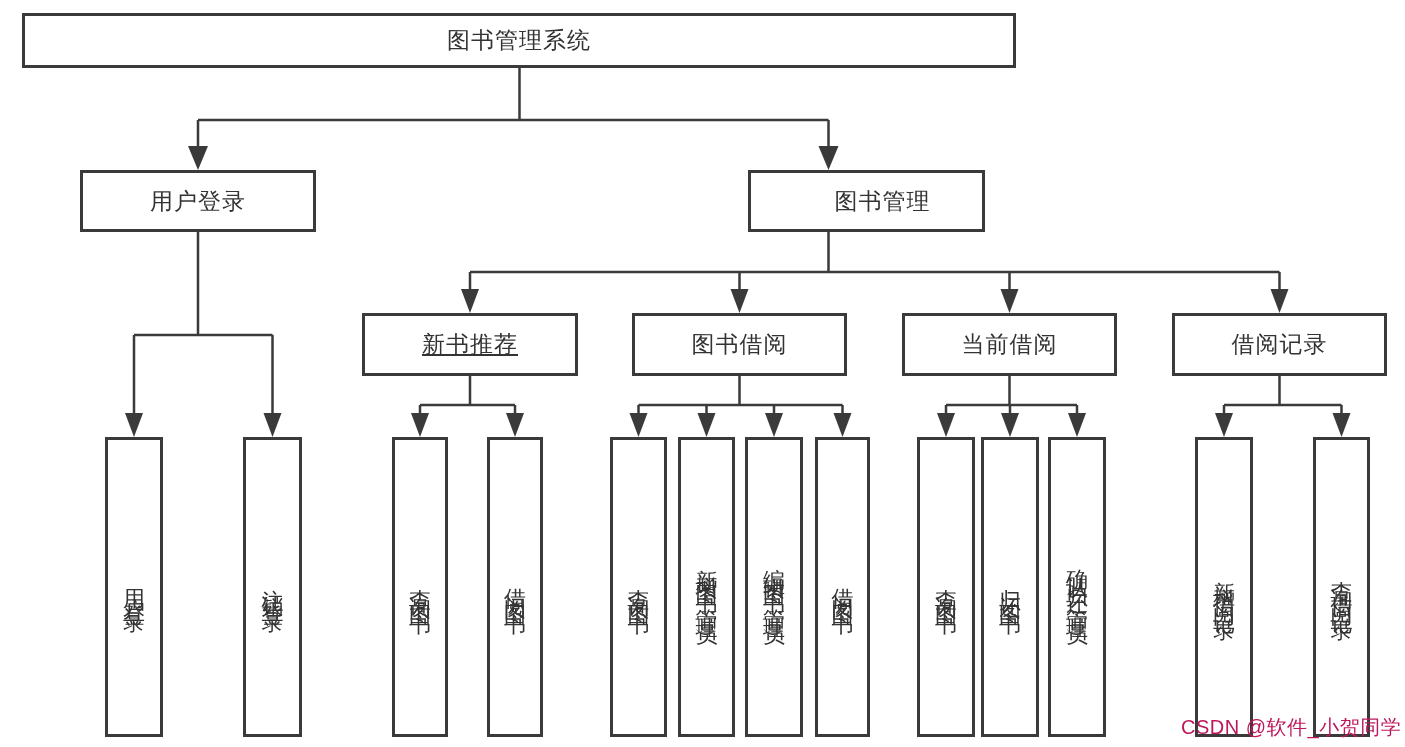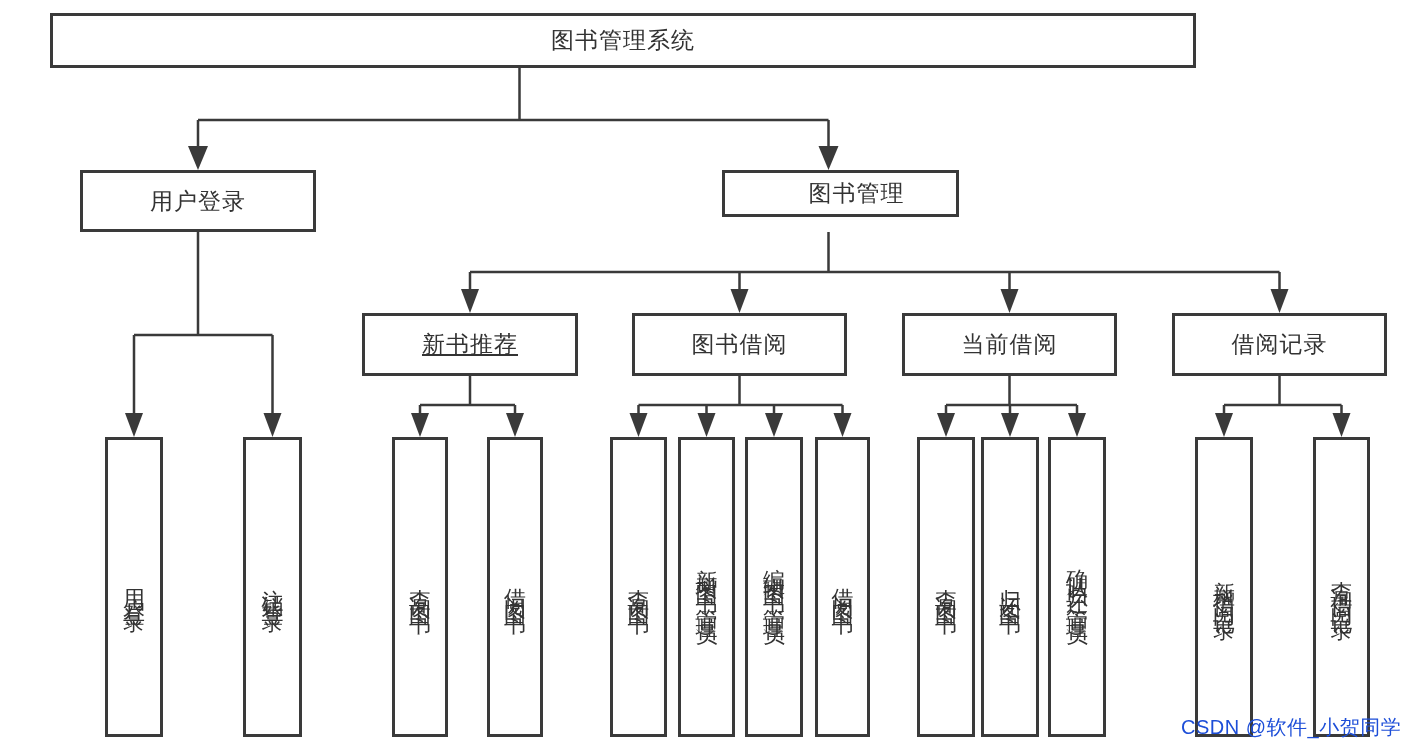--- a/index.html
+++ b/index.html
@@ -43,21 +43,21 @@
     font-size: 22px;
     letter-spacing: 8px;
     line-height: 1;
     white-space: nowrap;
   }
   .watermark {
     position: absolute;
     left: 1181px;
     top: 714px;
     font-size: 20px;
-    color: #1d4ed8;
+    color: #be185d;
     letter-spacing: 0.5px;
     white-space: nowrap;
     z-index: 3;
   }
 </style>
 </head>
 <body>
 
 <div class="stage">
 
@@ -94,28 +94,28 @@
       <polygon points="765,413 783,413 774,437"></polygon>
       <polygon points="833.5,413 851.5,413 842.5,437"></polygon>
       <polygon points="937,413 955,413 946,437"></polygon>
       <polygon points="1001,413 1019,413 1010,437"></polygon>
       <polygon points="1068,413 1086,413 1077,437"></polygon>
       <polygon points="1215,413 1233,413 1224,437"></polygon>
       <polygon points="1332.5,413 1350.5,413 1341.5,437"></polygon>
     </g>
   </svg>
 
-  <div class="node h" style="left:22px; top:13px; width:1146px; height:55px;margin-left:28px;">
+  <div class="node h" style="left:22px; top:13px; width:994px; height:55px;">
     <span>图书管理系统</span>
   </div>
 
   <div class="node h" style="left:80px; top:170px; width:236px; height:62px;">
     <span>用户登录</span>
   </div>
-  <div class="node h" style="left:722px; top:170px; width:237px; height:47px;padding-left:32px;">
+  <div class="node h" style="left:748px; top:170px; width:237px; height:62px;padding-left:32px;">
     <span>图书管理</span>
   </div>
 
   <div class="node h" style="left:362px; top:313px; width:216px; height:63px;text-decoration:underline;">
     <span>新书推荐</span>
   </div>
   <div class="node h" style="left:902px; top:313px; width:215px; height:63px;">
     <span>当前借阅</span>
   </div>
   <div class="node h" style="left:632px; top:313px; width:215px; height:63px;">

